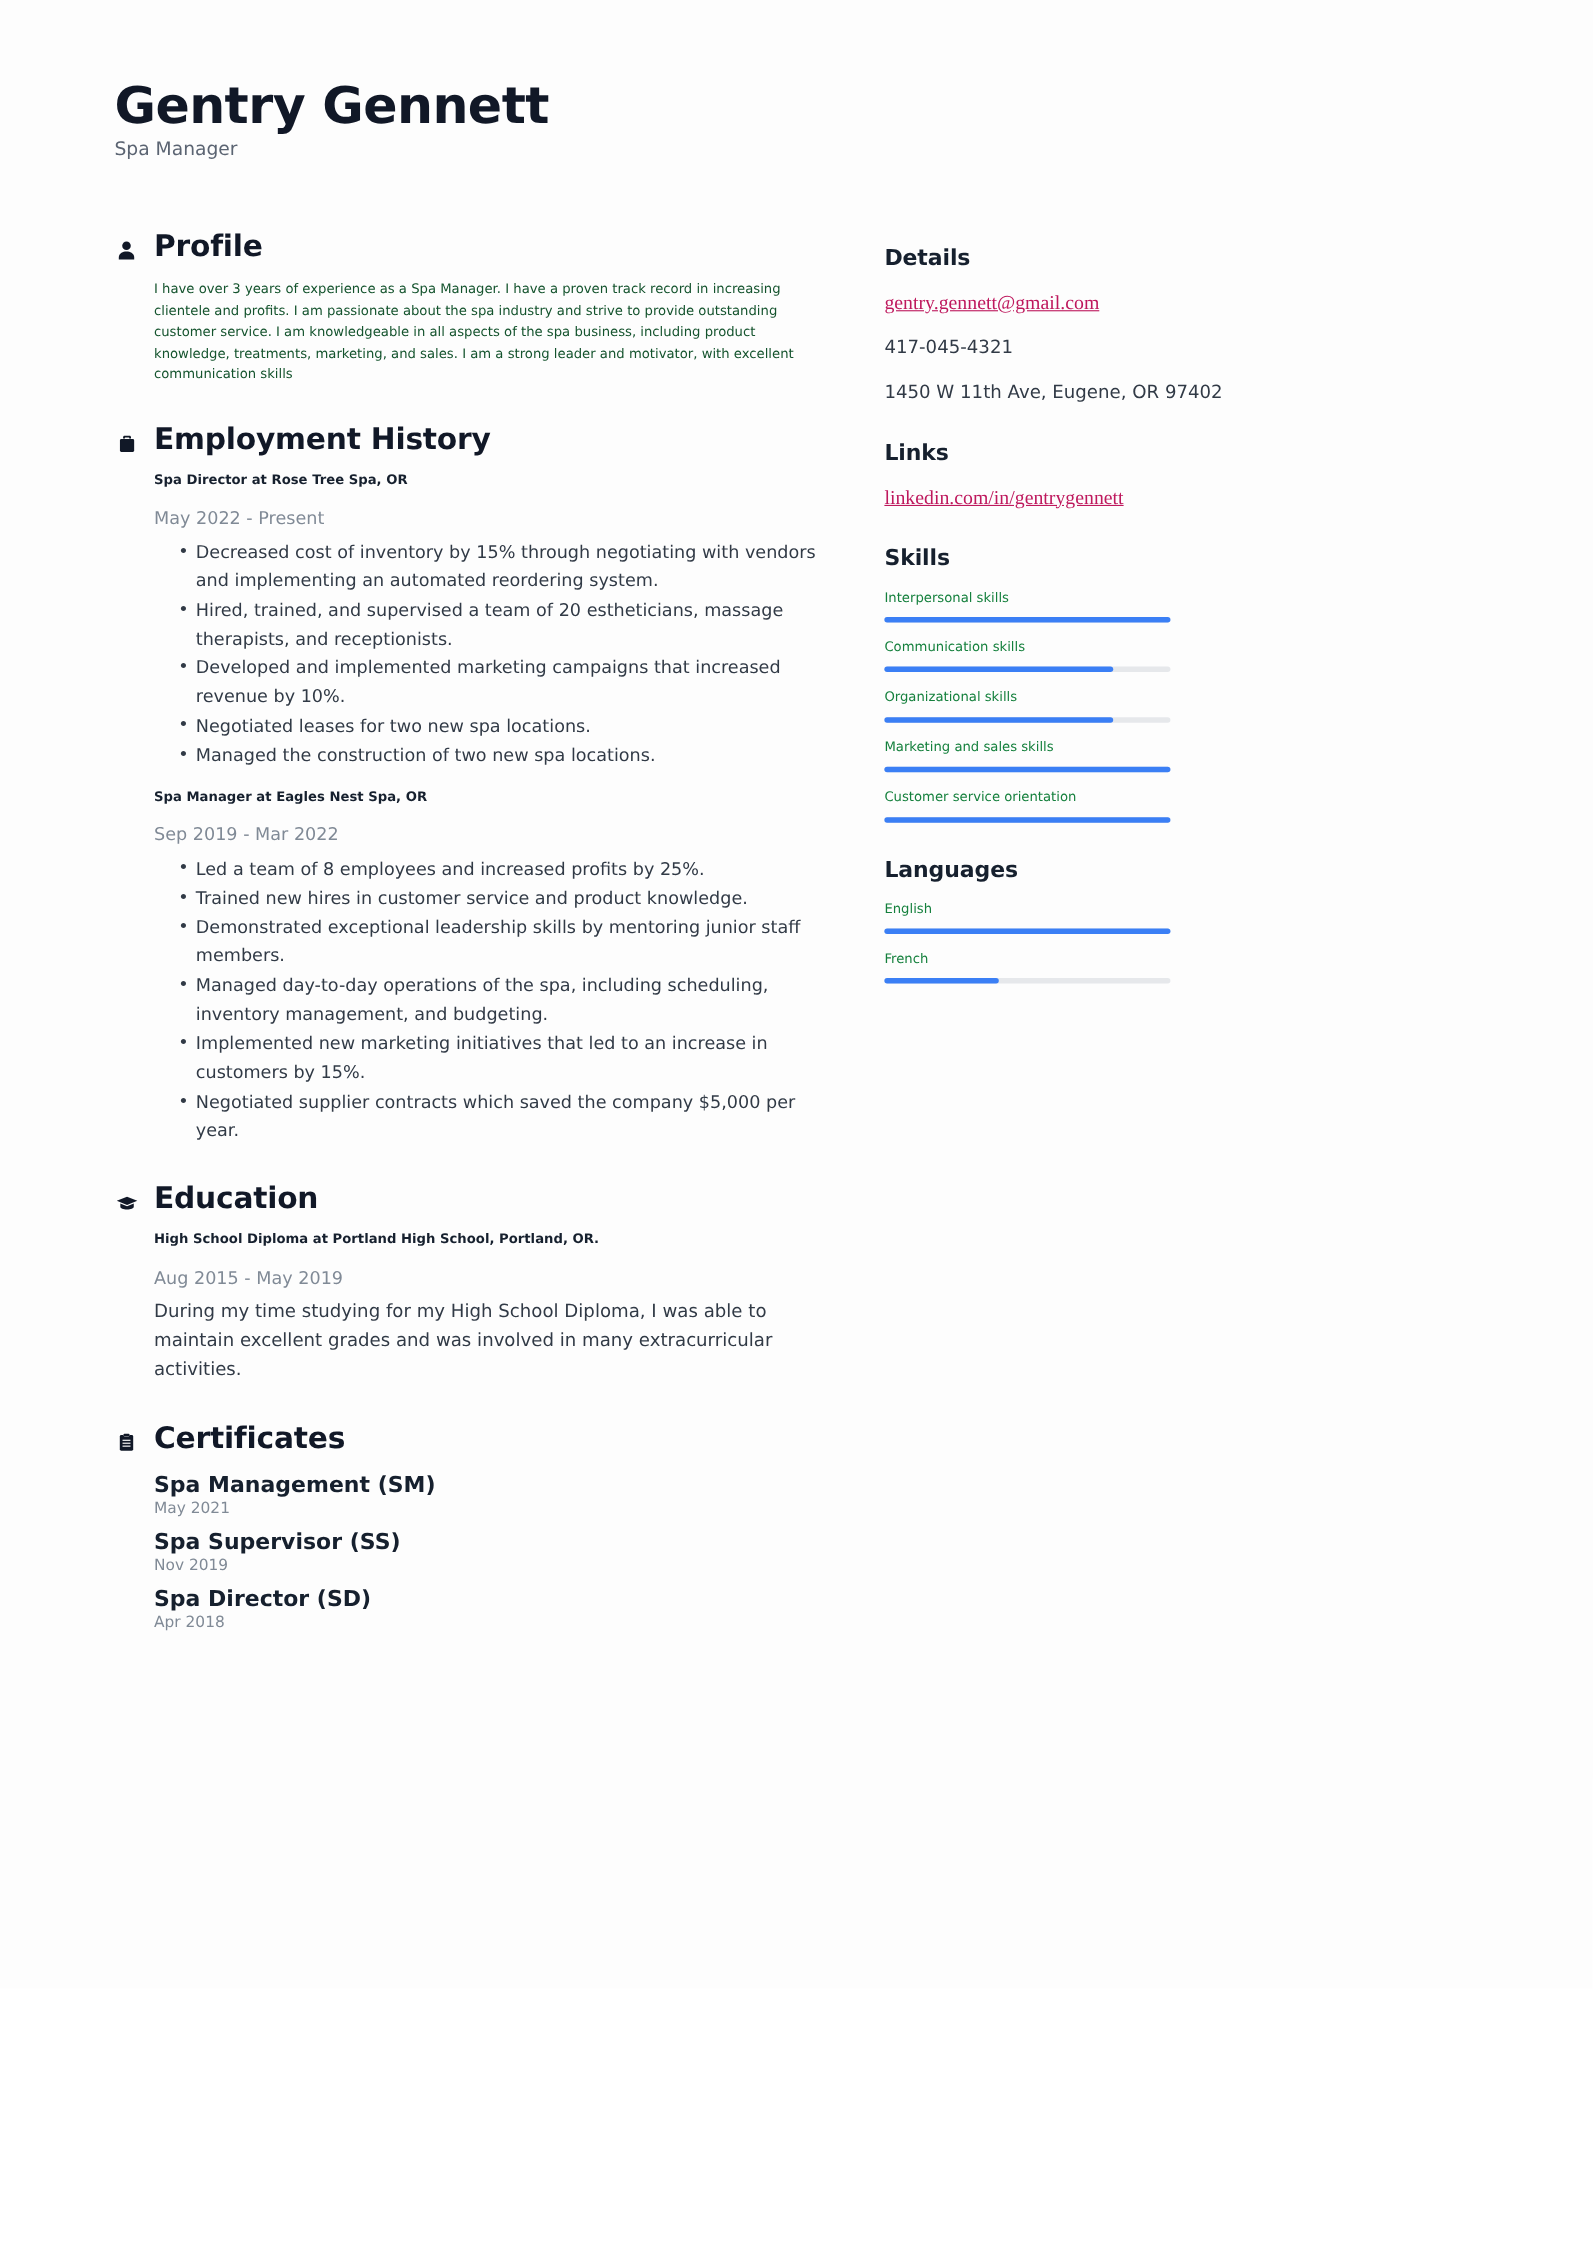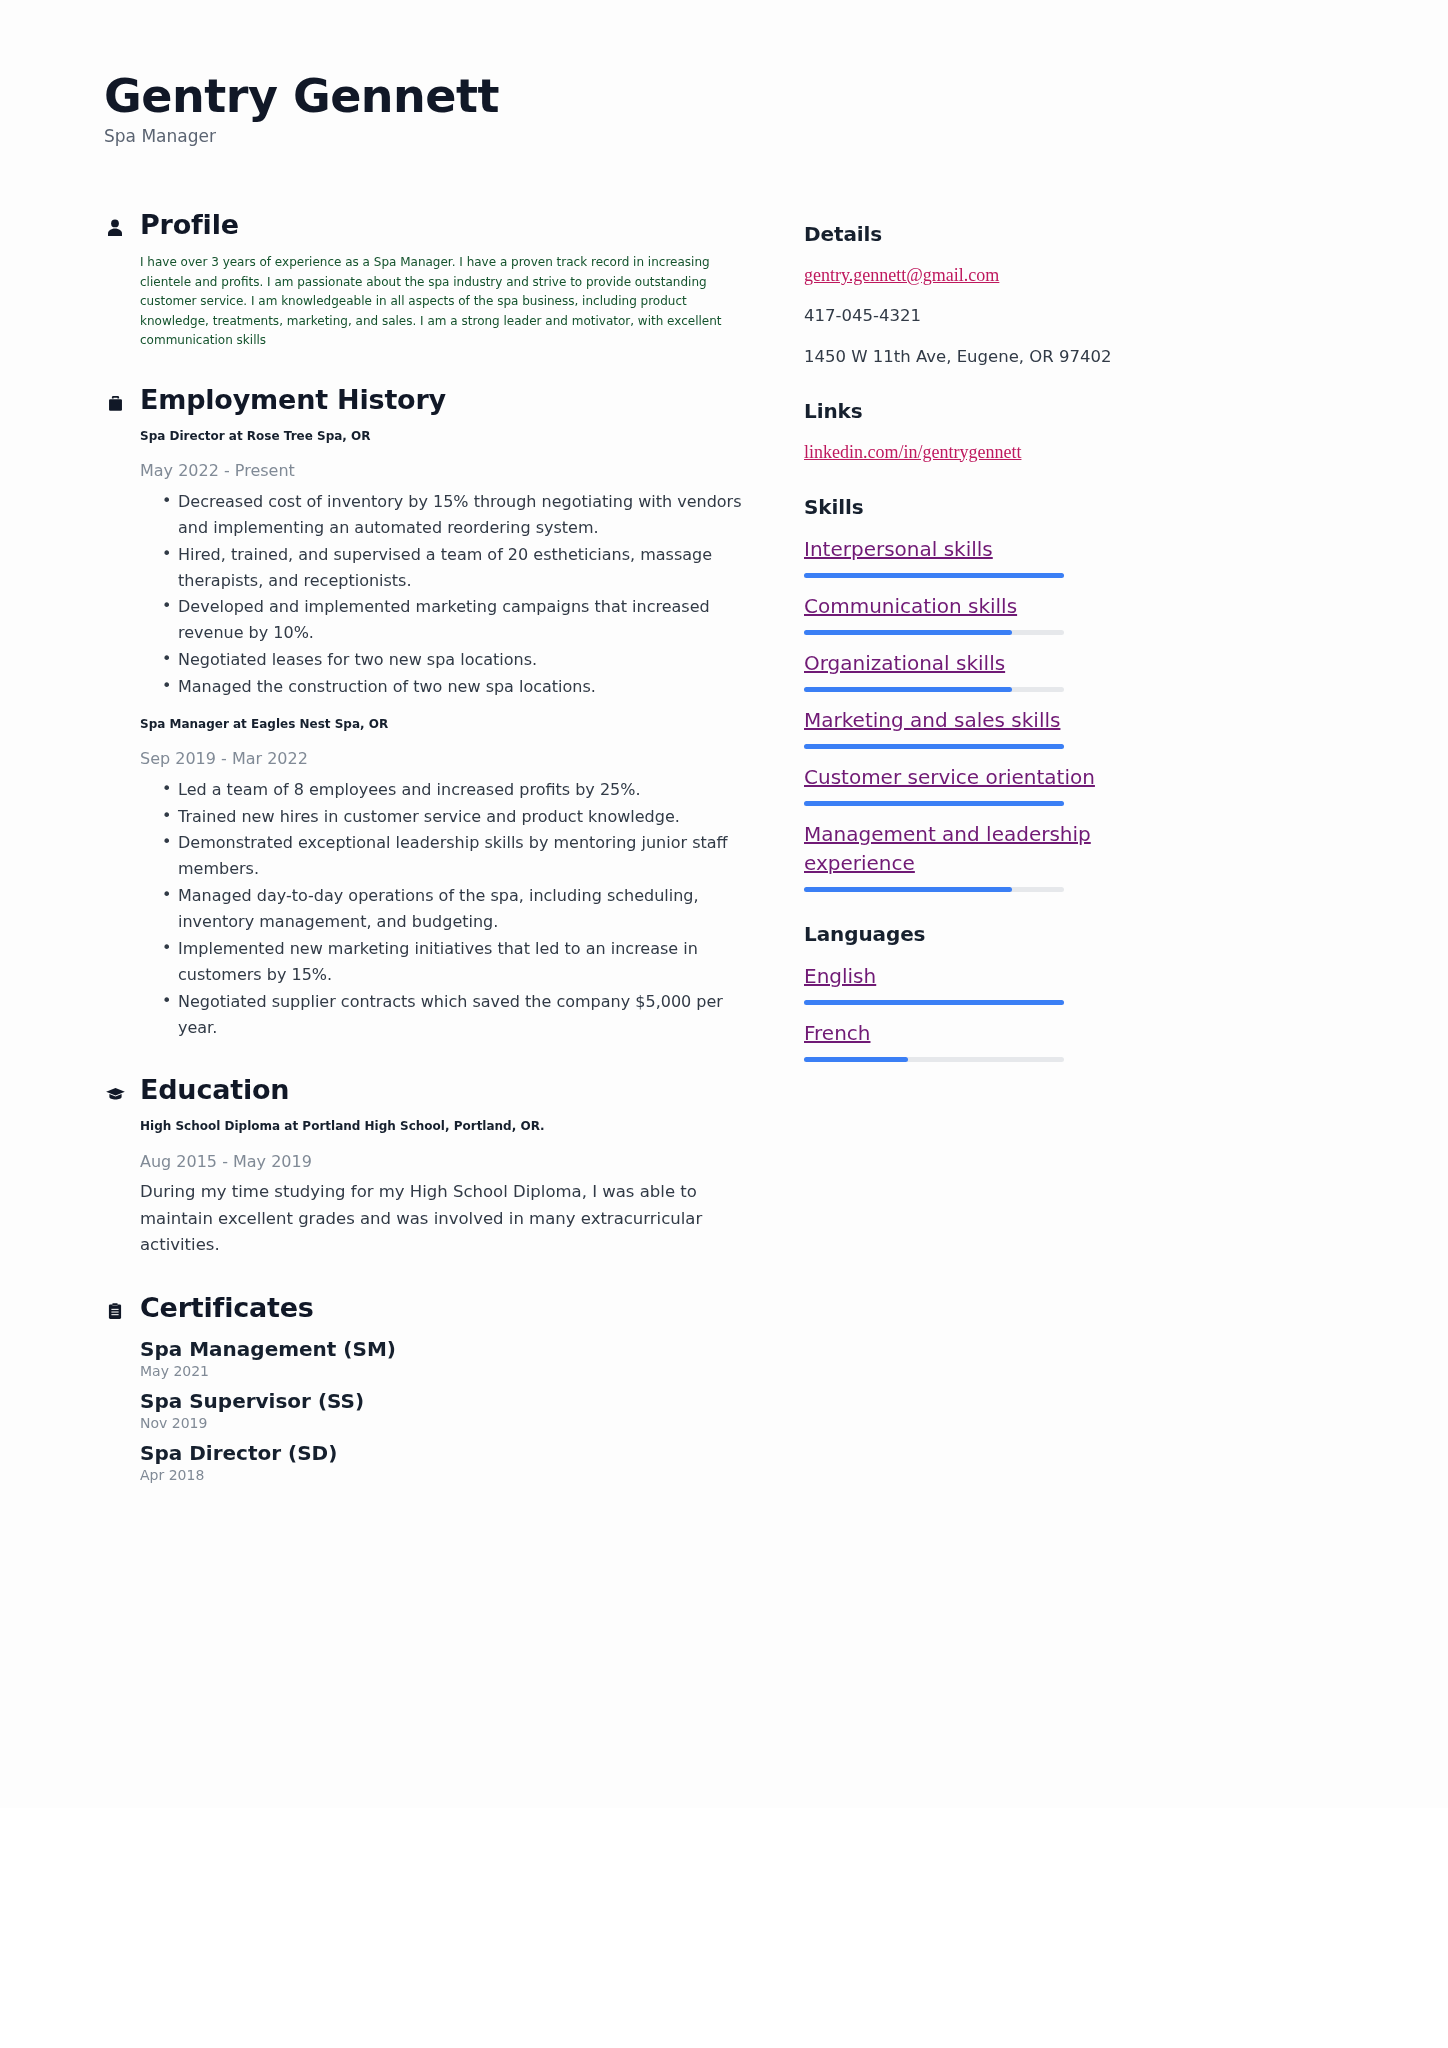--- a/index.html
+++ b/index.html
@@ -165,25 +165,24 @@
     text-decoration: underline;
     line-height: 1.45;
     margin-bottom: 13px;
     display: block;
     word-break: break-word;
     cursor: pointer;
     font-family: Liberation Serif, serif;
   }
   .meter-item { margin-bottom: 14px; }
   .meter-label {
-    font-size: 20px;
-    color: #701a75;
+    font-size: 12px;
+    color: #15803d;
     line-height: 1.45;
     margin-bottom: 9px;
-    text-decoration: underline;
   }
   .meter-track {
     position: relative;
     height: 5px;
     border-radius: 3px;
     background: #e6e8eb;
     width: 260px;
   }
   .meter-fill {
     position: absolute;
@@ -360,26 +359,20 @@
           </div>
         </div>
 
         <div class="meter-item">
           <div class="meter-label">Customer service orientation</div>
           <div class="meter-track" style="background: rgb(230, 232, 235);">
             <div class="meter-fill" style="width: 100%; background: rgb(59, 127, 245);"></div>
           </div>
         </div>
 
-        <div class="meter-item">
-          <div class="meter-label">Management and leadership experience</div>
-          <div class="meter-track" style="background: rgb(230, 232, 235);">
-            <div class="meter-fill" style="width: 80%; background: rgb(59, 127, 245);"></div>
-          </div>
-        </div>
       </div>
 
       <div class="side-section lang-gap">
         <p class="side-title">Languages</p>
 
         <div class="meter-item">
           <div class="meter-label">English</div>
           <div class="meter-track" style="background: rgb(230, 232, 235);">
             <div class="meter-fill" style="width: 100%; background: rgb(59, 127, 245);"></div>
           </div>

